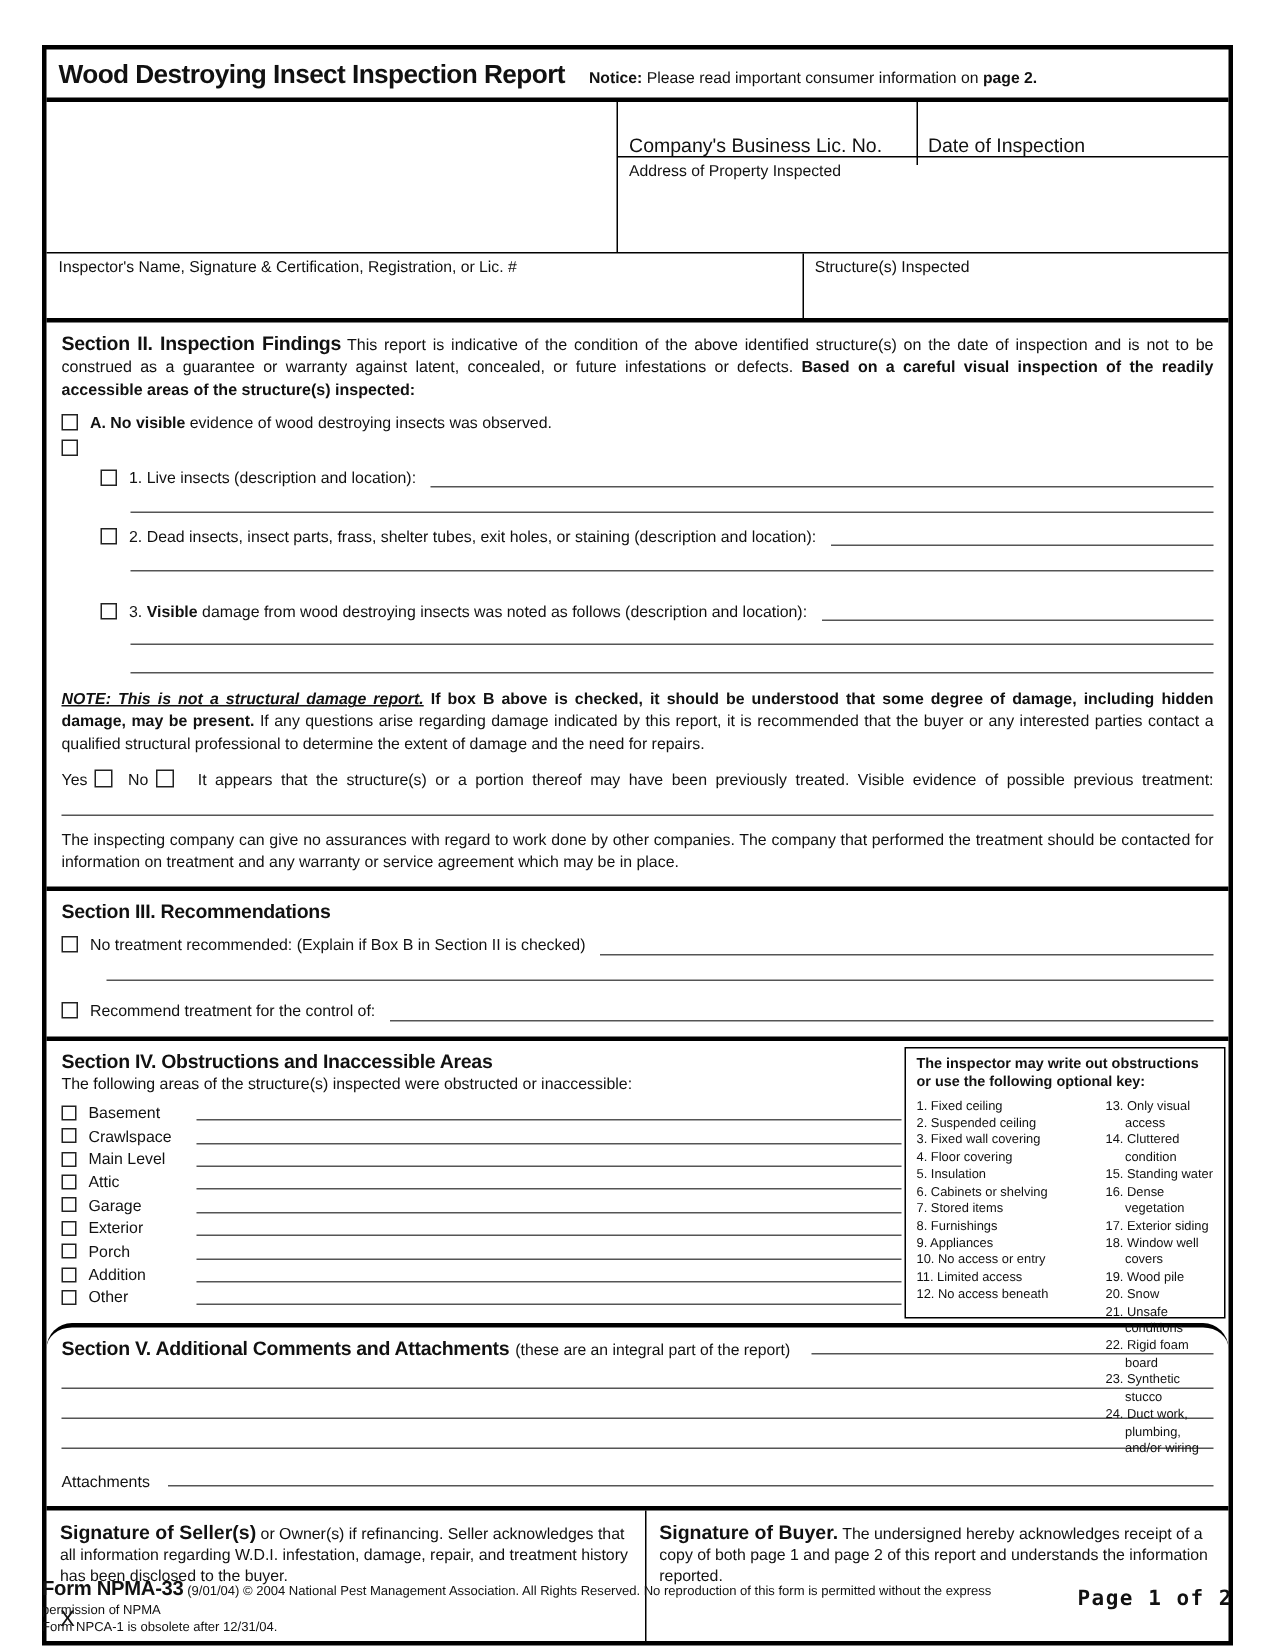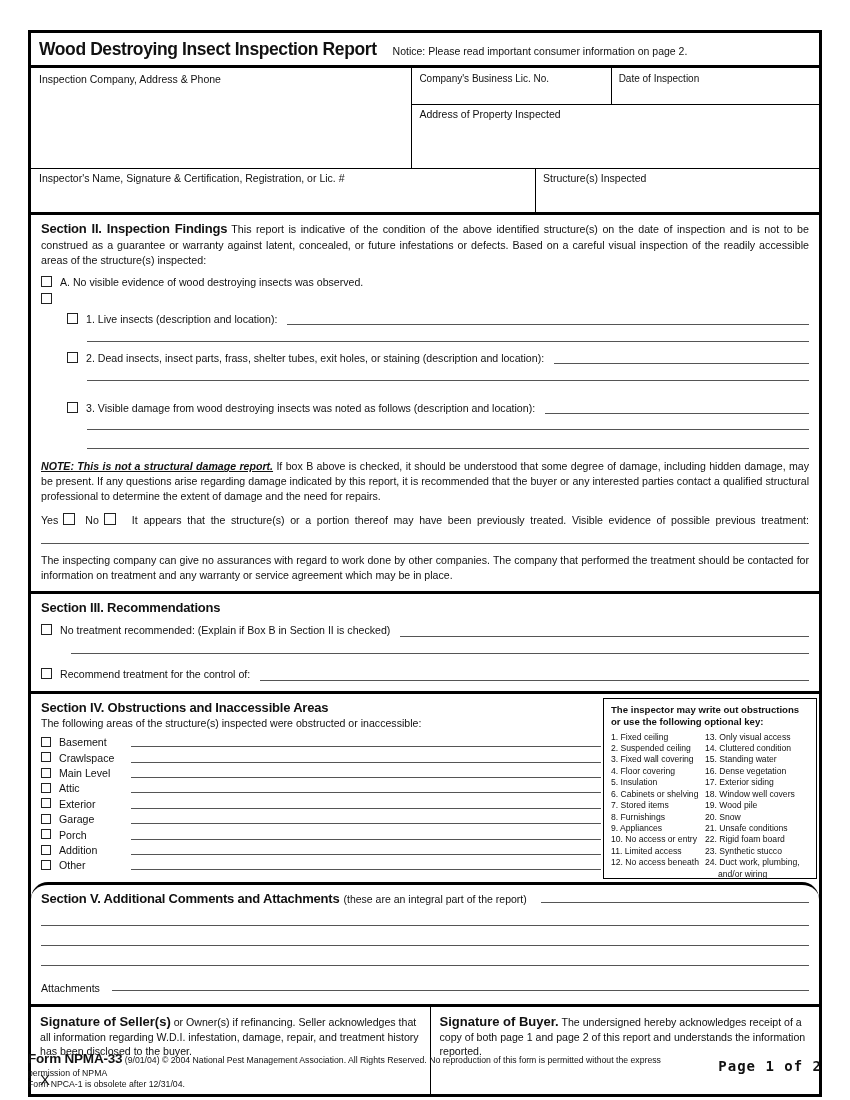--- a/index.html
+++ b/index.html
@@ -6,37 +6,37 @@
   html,body { background:#fff; }
   body {
     width:850px; height:1100px; position:relative;
     font-family:"Liberation Sans","DejaVu Sans",sans-serif;
     color:#111; -webkit-font-smoothing:antialiased;
   }
   .form {
     position:absolute; left:28px; top:30px; width:794px;
     border:3px solid #000; background:#fff;
   }
-  b { font-weight:normal; }
+  b { font-weight:bold; }
 
   
   .hdr { display:flex; align-items:baseline; padding:6px 8px 5px 8px; }
   .hdr .title { font-size:17.5px; font-weight:bold; letter-spacing:-0.4px; }
   .hdr .notice { font-size:10.5px; margin-left:16px; }
   .hdr .notice b { font-size:10.5px; }
 
   
   .sec { border-top:3px solid #000; }
   .sec-title { font-size:13px; font-weight:bold; letter-spacing:-0.2px; }
   .s1-top { display:flex; height:100px; }
   .s1-left { width:48.4%; border-right:1.5px solid #000; padding:4px 8px; }
   .s1-left .sub { font-size:10.5px; margin-top:1px; }
   .s1-right { flex:1; display:flex; flex-direction:column; }
   .s1-r1 { display:flex; height:37px; border-bottom:1.5px solid #000; }
-  .s1-r1 .cell { padding:5px 7px; font-size:10px; }
+  .s1-r1 .cell { padding:21px 7px; font-size:13px; }
   .s1-lic { width:49%; border-right:1.5px solid #000; }
   .s1-date { flex:1; }
   .s1-addr { flex:1; padding:3px 7px; font-size:10.5px; }
   .s1-bot { display:flex; height:44px; border-top:1.5px solid #000; }
   .s1-insp { width:64.1%; border-right:1.5px solid #000; padding:3px 8px; font-size:10.5px; }
   .s1-struct { flex:1; padding:3px 7px; font-size:10.5px; }
 
   
   .s2 { padding:5px 10px 8px 10px; }
   .s2 .intro { font-size:10.7px; line-height:1.38; text-align:justify; }
@@ -73,21 +73,21 @@
   .arow { display:flex; align-items:center; height:15.4px; }
   .arow .lbl { font-size:10.6px; width:68px; white-space:nowrap; }
   .arow .cb { width:10px; height:10px; }
   .arow .fill { height:10px; margin-left:4px; }
 
   .keypanel {
     position:absolute; top:4px; right:2px; width:214px; height:181px;
     border:1.6px solid #000; padding:5px 6px 4px 7px; background:#fff;
   }
   .keypanel .khdr { font-size:9.6px; font-weight:bold; line-height:1.25; }
-  .kcols { display:flex; margin-top:4px; }
+  .kcols { display:flex; margin-top:4px;gap:32px; }
   .kcol { font-size:8.6px; line-height:1.33; }
   .kcol1 { width:94px; }
   .kcol2 { flex:1; }
   .kitem { padding-left:13px; text-indent:-13px; }
 
   
   .s5 { padding:6px 10px 10px 10px;border-radius:17px; }
   .s5-hdr { display:flex; align-items:baseline; }
   .s5-hdr .small { font-size:10.5px; margin-left:4px; white-space:nowrap; }
   .s5-hdr .fill { height:6px; margin-left:14px; }
@@ -125,21 +125,20 @@
 <div class="form">
 
   <div class="hdr">
     <span class="title">Wood Destroying Insect Inspection Report</span>
     <span class="notice"><b>Notice:</b><span> Please read important consumer information on </span><b>page 2.</b></span>
   </div>
 
   <div class="sec">
     <div class="s1-top">
       <div class="s1-left">
-        <div class="sub">Inspection Company, Address &amp; Phone</div>
       </div>
       <div class="s1-right">
         <div class="s1-r1">
           <div class="cell s1-lic"><span>Company's Business Lic. No.</span></div>
           <div class="cell s1-date"><span>Date of Inspection</span></div>
         </div>
         <div class="s1-addr"><span>Address of Property Inspected</span></div>
       </div>
     </div>
     <div class="s1-bot">
@@ -230,26 +229,26 @@
           <span class="lbl">Main Level</span>
           <span class="fill"></span>
         </div>
       <div class="arow">
           <span class="cb"></span>
           <span class="lbl">Attic</span>
           <span class="fill"></span>
         </div>
       <div class="arow">
           <span class="cb"></span>
+          <span class="lbl">Garage</span>
+          <span class="fill"></span>
+        </div>
+      <div class="arow">
+          <span class="cb"></span>
           <span class="lbl">Exterior</span>
-          <span class="fill"></span>
-        </div>
-      <div class="arow">
-          <span class="cb"></span>
-          <span class="lbl">Garage</span>
           <span class="fill"></span>
         </div>
       <div class="arow">
           <span class="cb"></span>
           <span class="lbl">Porch</span>
           <span class="fill"></span>
         </div>
       <div class="arow">
           <span class="cb"></span>
           <span class="lbl">Addition</span>

